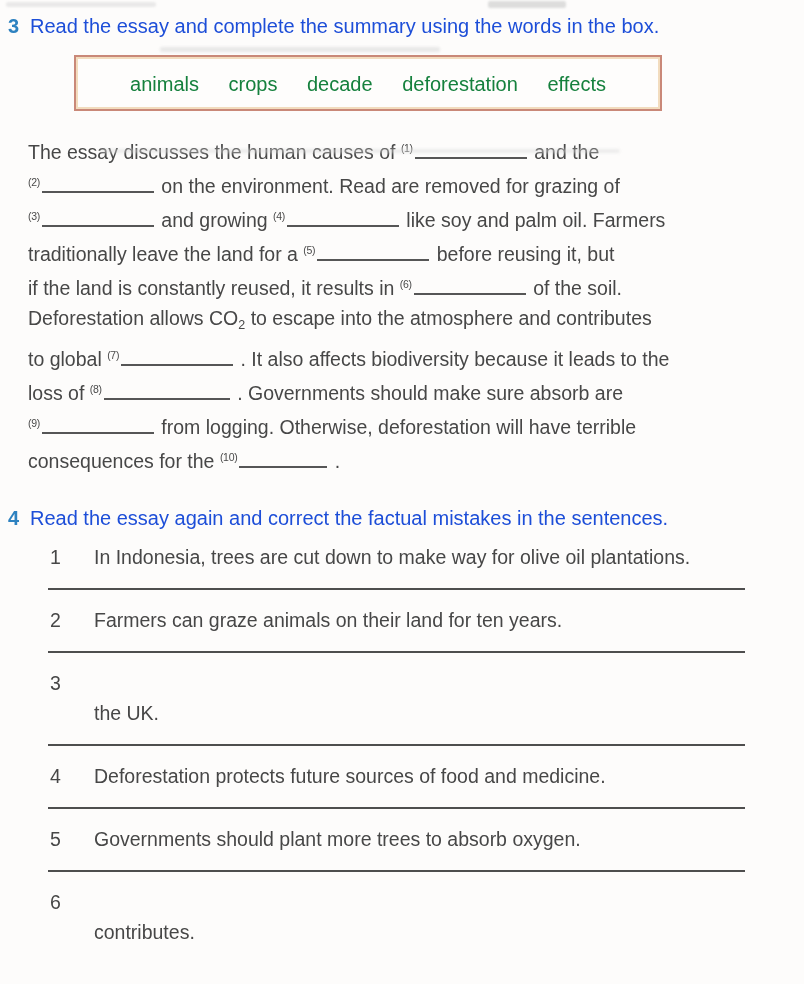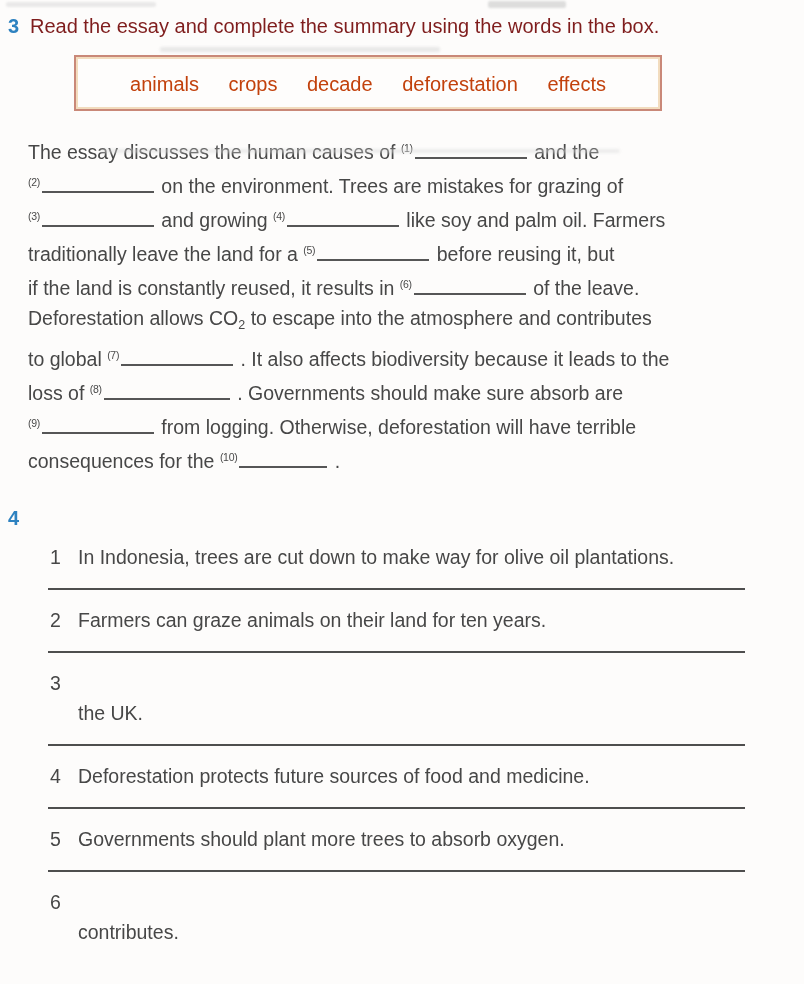--- a/index.html
+++ b/index.html
@@ -30,34 +30,34 @@
     display: flex;
     padding-left: 8px;
     font-size: 20px;
     line-height: 28px;
   }
   .ex-num {
     color: #2e82c0;
     font-weight: 700;
     flex: 0 0 22px;
   }
-  .ex-title { color: #7f1d1d; }
+  .ex-title { color: #1d4ed8; }
 
   
   .word-box {
     margin: 15px 0 0 74px;
     width: 588px;
     box-sizing: border-box;
     border: 2px solid #c98878;
     box-shadow: inset 0 0 0 2px #f2dcbe;
     padding: 12px 0 10px 0;
     text-align: center;
     background: #fefdfc;
   }
-  .word-row { font-size: 20px; line-height: 30px; color: #c2410c; text-align: center; }
+  .word-row { font-size: 20px; line-height: 30px; color: #15803d; text-align: center; }
   .word-row span { margin: 0 12px; white-space: nowrap; }
 
   
   .summary {
     margin: 22px 0 0 28px;
     width: 748px;
     font-size: 19.5px;
     line-height: 30px;
     color: #474747;
   }
@@ -81,21 +81,21 @@
   
   .ex4 { margin-top: 28px; }
   .items { margin: 10px 0 0 50px; width: 700px; }
   .item-row {
     display: flex;
     font-size: 19.5px;
     line-height: 30px;
     color: #474747;
   }
   .item-num { flex: 0 0 28px; }
-  .item-text { flex: 1; }
+  .item-text { flex: 1; margin-left: 16px; }
   .answer-line {
     border-bottom: 2px solid #4e4e4e;
     width: 697px;
     margin: 16px 0 15px -2px;
     height: 0;
   }
 </style>
 </head>
 <body>
 
@@ -116,35 +116,36 @@
       <div class="word-row">
         <span>animals</span>
         <span>crops</span>
         <span>decade</span>
         <span>deforestation</span>
         <span>effects</span>
       </div>
     </div>
 
     <p class="summary"><span>The essay discusses the human causes of </span><sup class="blank-label">(1)</sup><span class="blank"></span><span> and the</span><br>
-      <sup class="blank-label">(2)</sup><span class="blank"></span><span> on the environment. Trees are mistakes for grazing of</span><br>
+      <sup class="blank-label">(2)</sup><span class="blank"></span><span> on the environment. Read are removed for grazing of</span><br>
       <sup class="blank-label">(3)</sup><span class="blank"></span><span> and growing </span><sup class="blank-label">(4)</sup><span class="blank"></span><span> like soy and palm oil. Farmers</span><br>
       <span>traditionally leave the land for a </span><sup class="blank-label">(5)</sup><span class="blank"></span><span> before reusing it, but</span><br>
-      <span>if the land is constantly reused, it results in </span><sup class="blank-label">(6)</sup><span class="blank"></span><span> of the leave.</span><br>
+      <span>if the land is constantly reused, it results in </span><sup class="blank-label">(6)</sup><span class="blank"></span><span> of the soil.</span><br>
       <span>Deforestation allows CO</span><sub class="co2-sub">2</sub><span> to escape into the atmosphere and contributes</span><br>
       <span>to global </span><sup class="blank-label">(7)</sup><span class="blank"></span><span> . It also affects biodiversity because it leads to the</span><br>
       <span>loss of </span><sup class="blank-label">(8)</sup><span class="blank b8"></span><span> . Governments should make sure absorb are</span><br>
       <sup class="blank-label">(9)</sup><span class="blank"></span><span> from logging. Otherwise, deforestation will have terrible</span><br>
       <span>consequences for the </span><sup class="blank-label">(10)</sup><span class="blank b10"></span><span> .</span>
     </p>
   </section>
 
   <section class="ex4">
     <div class="ex-heading">
       <span class="ex-num">4</span>
+      <span class="ex-title">Read the essay again and correct the factual mistakes in the sentences.</span>
     </div>
 
     <div class="items">
 
       <div class="item-row">
         <span class="item-num">1</span>
         <span class="item-text">In Indonesia, trees are cut down to make way for olive oil plantations.</span>
       </div>
       <div class="answer-line"></div>
 

